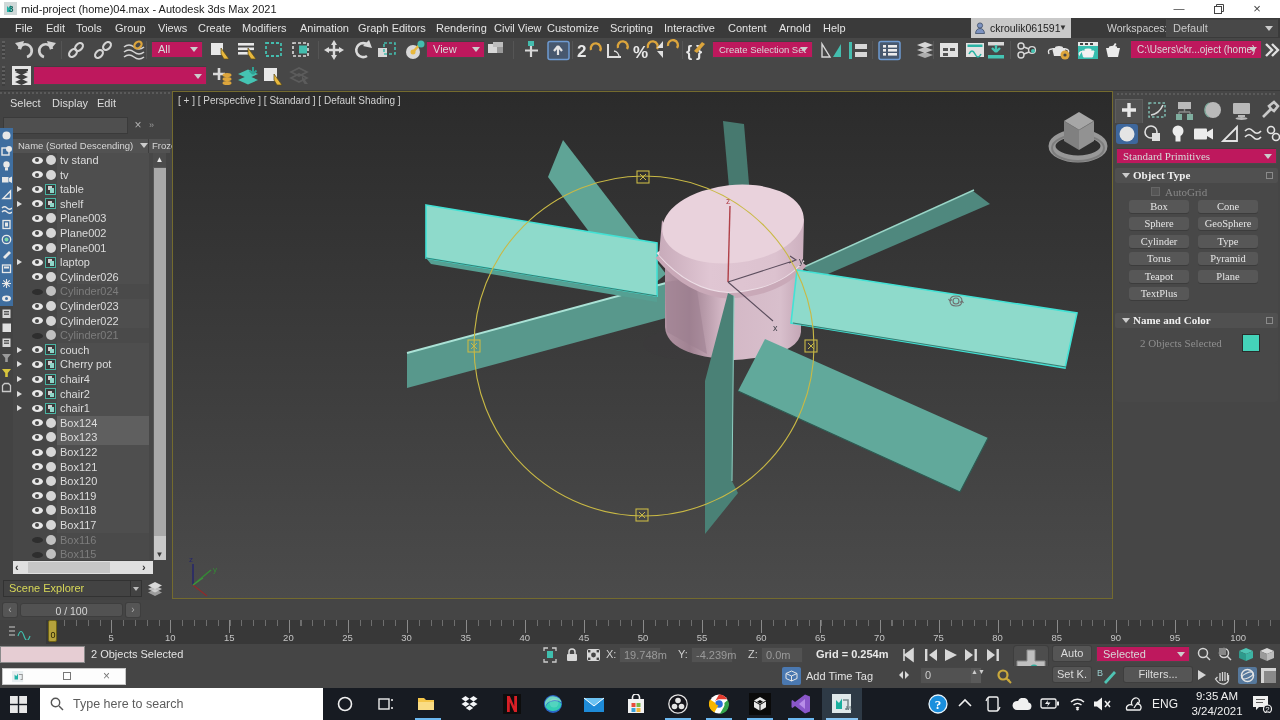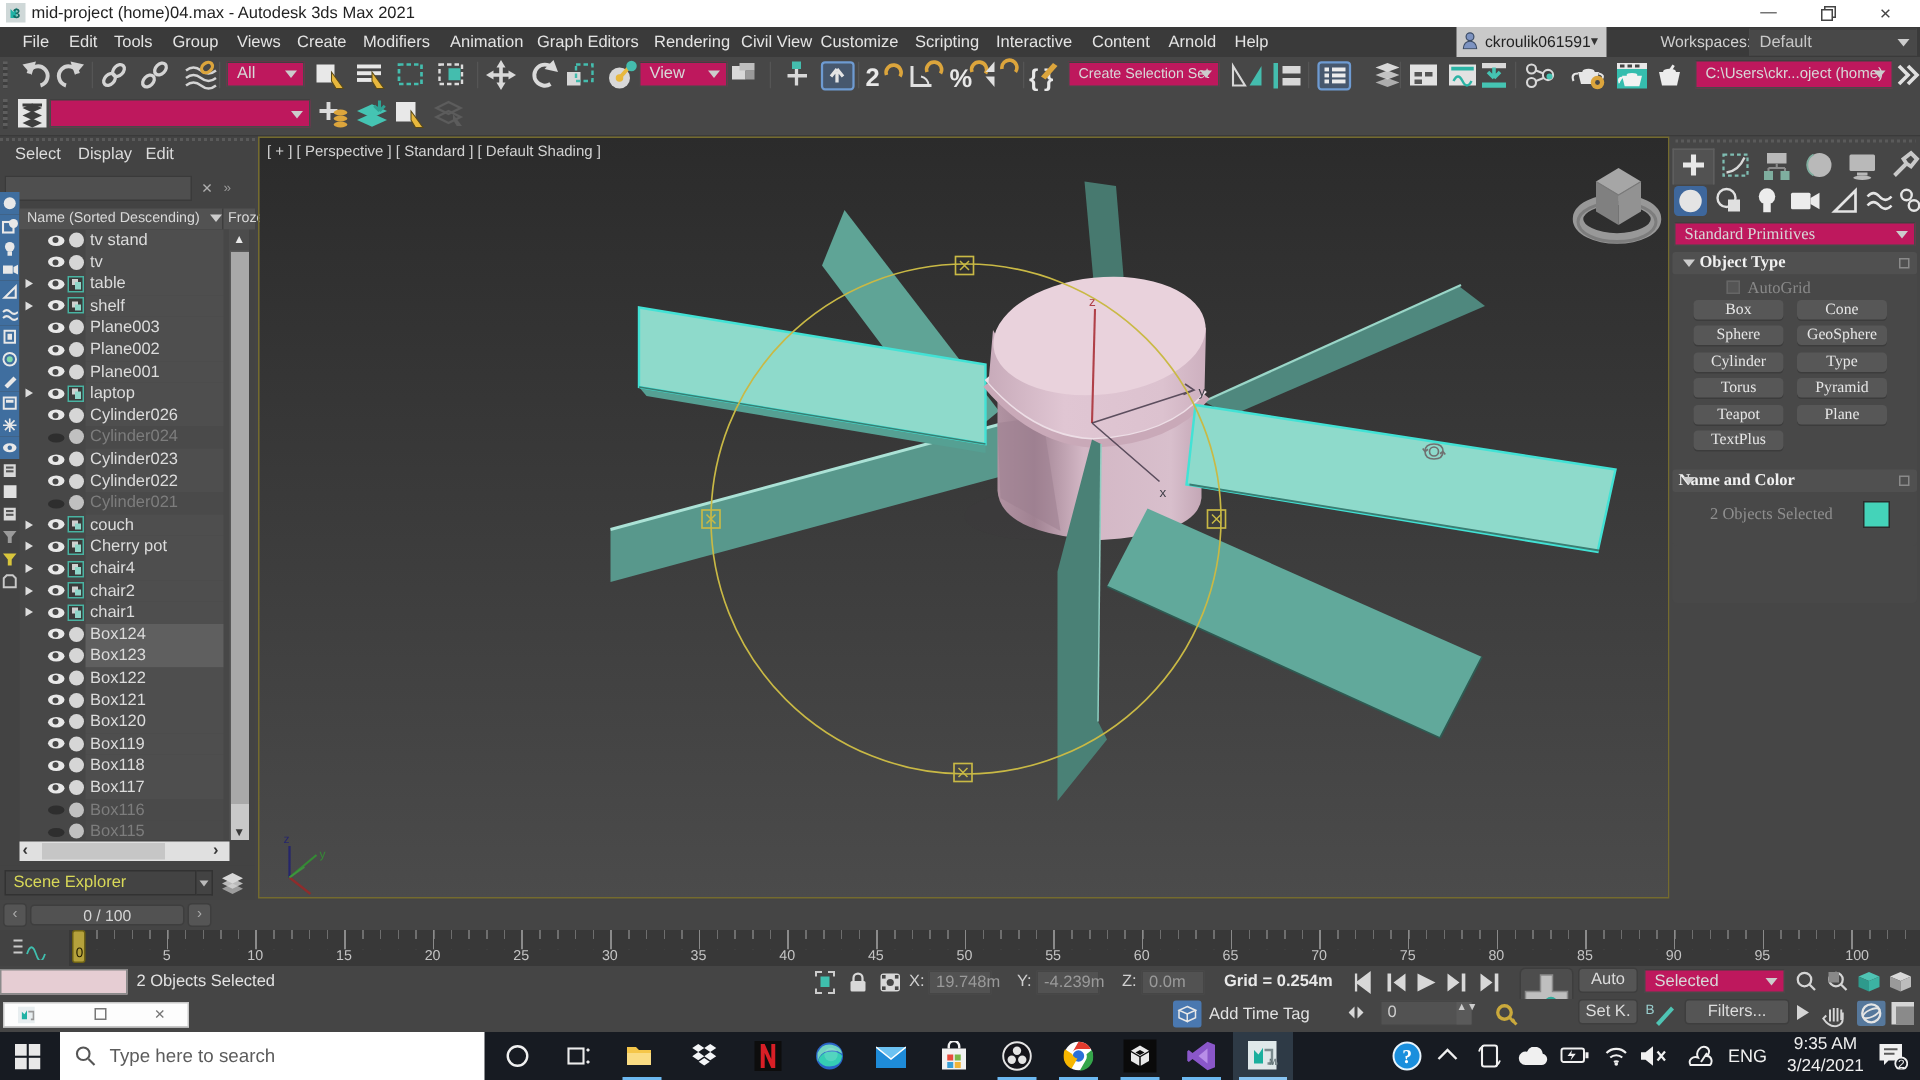--- a/index.html
+++ b/index.html
@@ -749,21 +749,21 @@
 <div class="cpbtn" style="left:16px;top:126px">Sphere</div>
       <div class="cpbtn" style="left:85px;top:126px">GeoSphere</div>
 <div class="cpbtn" style="left:16px;top:144px">Cylinder</div>
       <div class="cpbtn" style="left:85px;top:144px">Type</div>
 <div class="cpbtn" style="left:16px;top:161px">Torus</div>
       <div class="cpbtn" style="left:85px;top:161px">Pyramid</div>
 <div class="cpbtn" style="left:16px;top:179px">Teapot</div>
       <div class="cpbtn" style="left:85px;top:179px">Plane</div>
 <div class="cpbtn" style="left:16px;top:196px">TextPlus</div>
 
-<div class="roll" style="top:222px"><span style="margin-left:4px">Name and Color</span><span style="position:absolute;right:5px;top:4px;width:7px;height:7px;border:1px solid #8a8a8a"></span></div>
+<div class="roll" style="top:222px"><span style="margin-left:18px">Name and Color</span><span style="position:absolute;right:5px;top:4px;width:7px;height:7px;border:1px solid #8a8a8a"></span></div>
 <div class="abs" style="left:2px;top:237px;width:163px;height:36px;background:#484848;border-radius:0 0 3px 3px"></div>
 <div class="abs" style="left:27px;top:246px;color:#8f8f8f;font-size:11px">2 Objects Selected</div>
 <div class="abs" style="left:129px;top:243px;width:18px;height:18px;background:#44d3b9;border:1px solid #2b2b2b"></div>
 </div>
 <div class="abs" id="trackbar">
 <div class="sbtn" style="left:3px;top:3px;width:14px;height:14px;line-height:14px;font-size:10px;color:#aaa">‹</div>
 <div class="abs" style="left:20px;top:3px;width:103px;height:14px;background:#525252;border-radius:3px;border:1px solid #3e3e3e;color:#d5d5d5;font-size:10.5px;text-align:center;line-height:14px">0 / 100</div>
 <div class="sbtn" style="left:126px;top:3px;width:14px;height:14px;line-height:14px;font-size:10px;color:#aaa">›</div>
 </div>
 <div class="abs" id="ruler">

